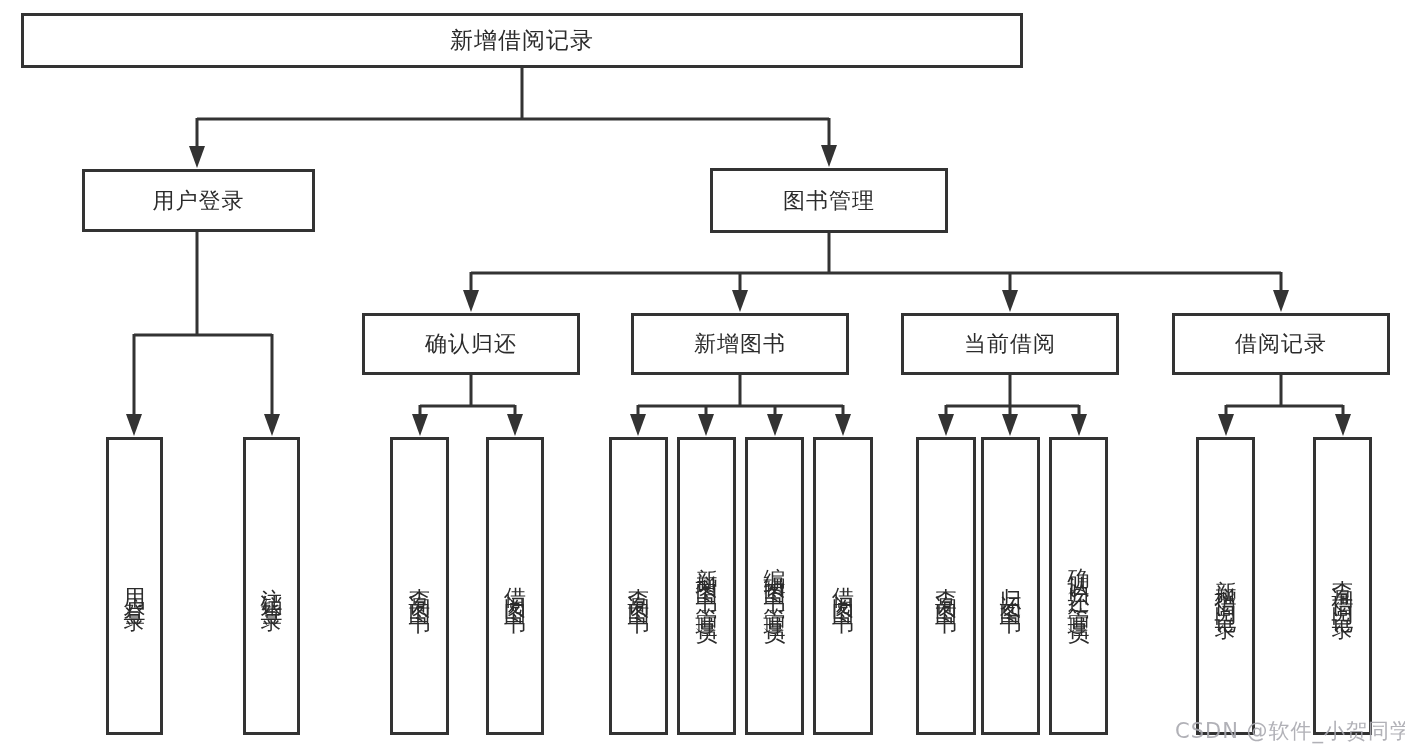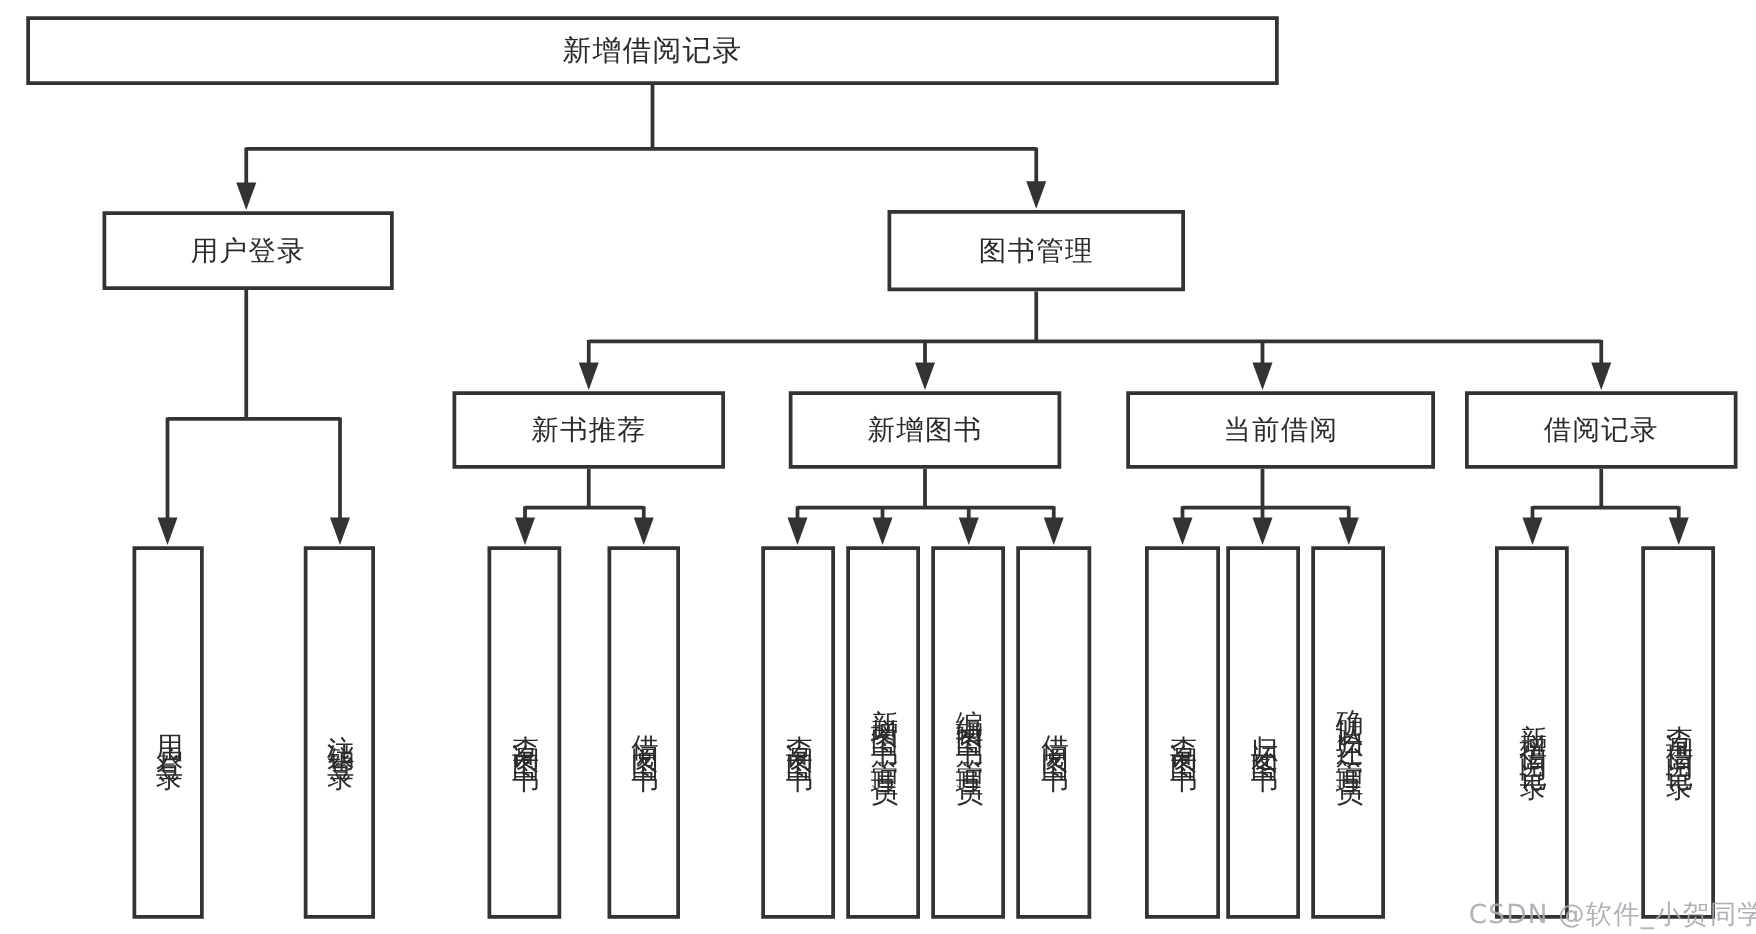--- a/index.html
+++ b/index.html
@@ -98,26 +98,26 @@
   </div>
 
   <div class="node h-node" style="left:82px;top:169px;width:233px;height:63px">
     <span class="lbl">用户登录</span>
   </div>
   <div class="node h-node" style="left:710px;top:168px;width:238px;height:65px">
     <span class="lbl">图书管理</span>
   </div>
 
   <div class="node h-node" style="left:362px;top:313px;width:218px;height:62px">
-    <span class="lbl">新书推荐</span>
+    <span class="lbl">确认归还</span>
   </div>
   <div class="node h-node" style="left:631px;top:313px;width:218px;height:62px">
     <span class="lbl">新增图书</span>
   </div>
-  <div class="node h-node" style="left:901px;top:313px;width:247px;height:62px">
+  <div class="node h-node" style="left:901px;top:313px;width:218px;height:62px">
     <span class="lbl">当前借阅</span>
   </div>
   <div class="node h-node" style="left:1172px;top:313px;width:218px;height:62px">
     <span class="lbl">借阅记录</span>
   </div>
 
   <div class="node leaf" style="left:106px;top:437px;">
     <span class="lbl">用户登录</span>
   </div>
   <div class="node leaf" style="left:243px;top:437px;">

